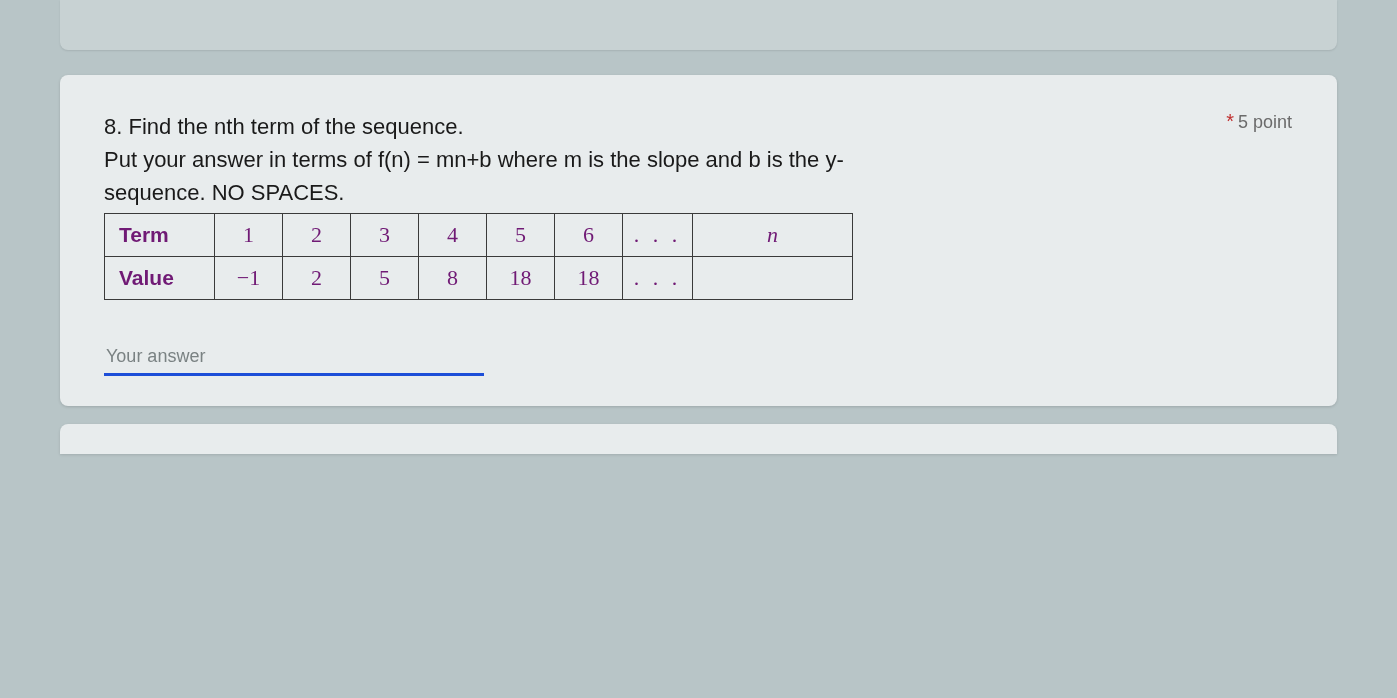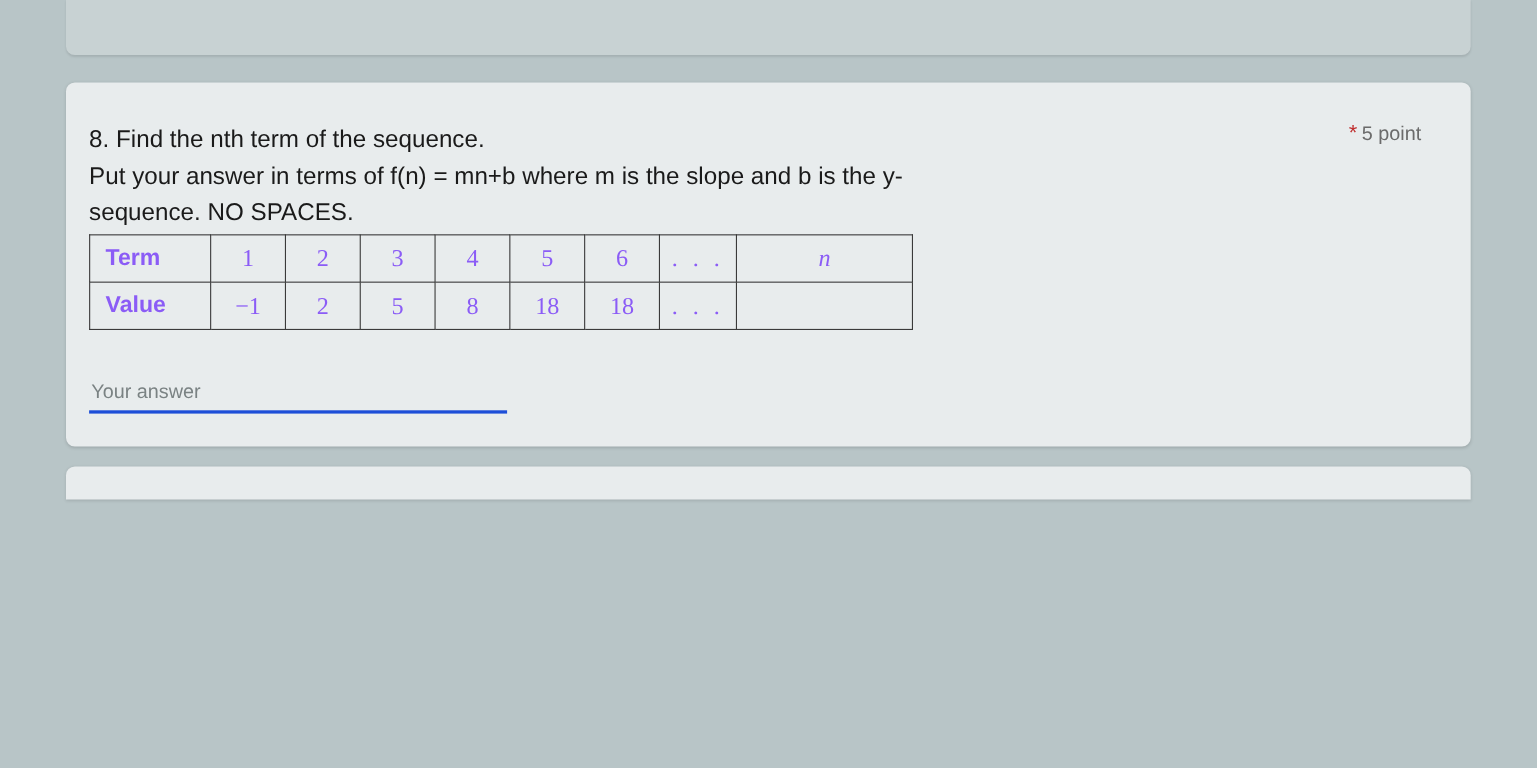--- a/index.html
+++ b/index.html
@@ -23,21 +23,21 @@
     .top-gap {
       height: 50px;
       background: #c8d2d3;
       border-radius: 0 0 8px 8px;
       margin-bottom: 20px;
       box-shadow: 0 1px 2px rgba(0,0,0,0.1);
     }
     .card {
       background: #e8eced;
       border-radius: 8px;
-      padding: 35px 45px 30px 21px;
+      padding: 35px 45px 30px 44px;
       box-shadow: 0 1px 3px rgba(0,0,0,0.15);
       margin-top: 25px;
     }
     .question-header {
       display: flex;
       align-items: flex-start;
       justify-content: space-between;
       margin-bottom: 4px;
     }
     .question-text {
@@ -66,21 +66,21 @@
     .seq-table {
       border-collapse: collapse;
       font-family: 'Times New Roman', Times, serif;
       font-size: 22px;
     }
     .seq-table td, .seq-table th {
       border: 1.5px solid #3a3a3a;
       padding: 8px 0;
       text-align: center;
       font-weight: normal;
-      color: #8b5cf6;
+      color: #701a75;
     }
     .seq-table .row-label {
       font-family: Arial, sans-serif;
       font-weight: 700;
       text-align: left;
       padding-left: 14px;
       padding-right: 14px;
       width: 110px;
       font-size: 21px;
     }

